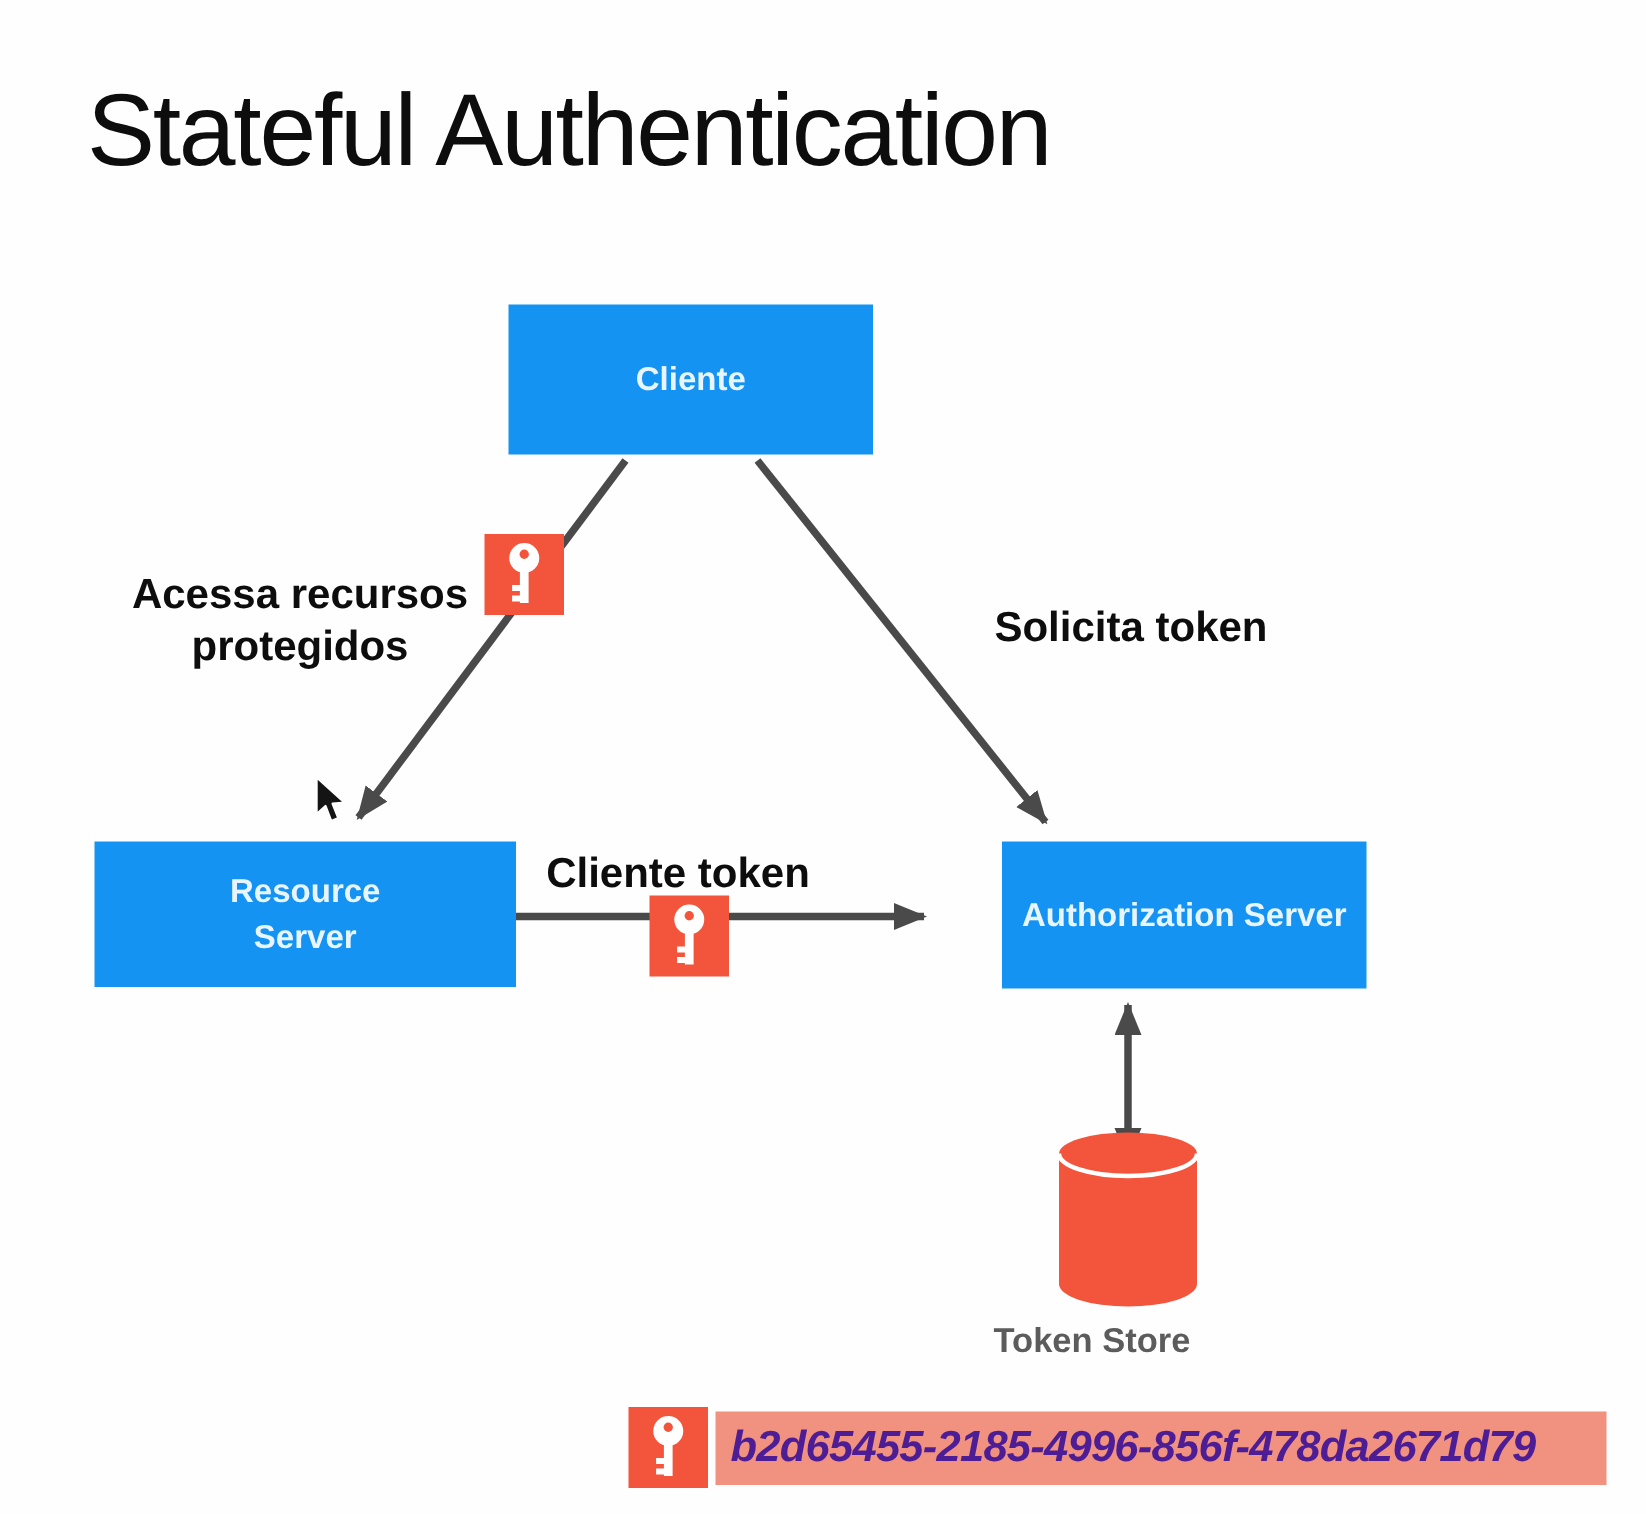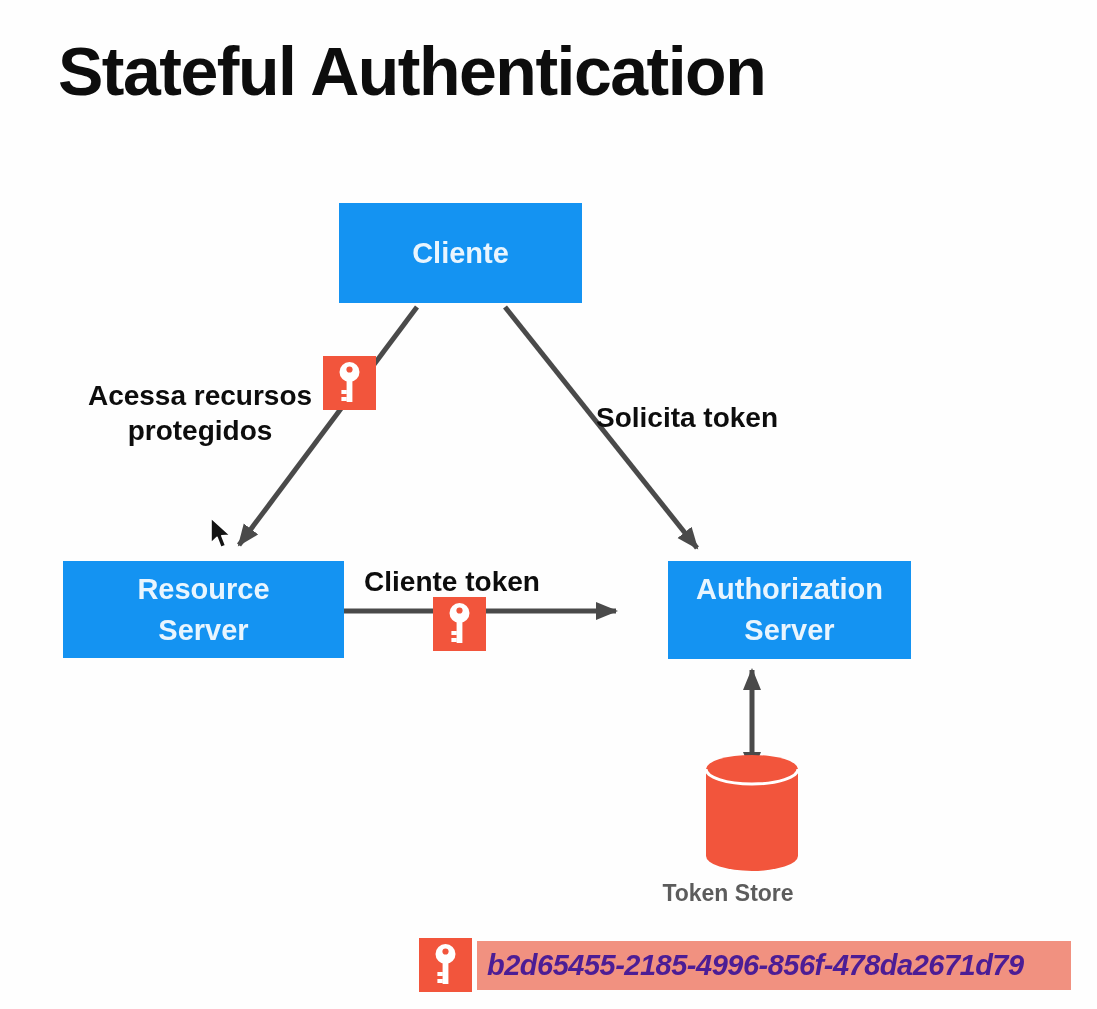--- a/index.html
+++ b/index.html
@@ -4,48 +4,48 @@
 <style>
   * { margin:0; padding:0; box-sizing:border-box; }
   html,body { background:#ffffff; }
   body {
     width:1097px; height:1009px; position:relative; overflow:hidden;
     font-family:"Liberation Sans", sans-serif;
   }
   .stage { position:absolute; left:0; top:0; width:1097px; height:1009px; background:#fefefe; }
 
   .title {
-    position:absolute; left:58px; top:32px;
-    font-size:68px; font-weight:bold; color:#0d0d0d; letter-spacing:-1.5px;
+    position:absolute; left:58px; top:48px;
+    font-size:68px; font-weight:normal; color:#0d0d0d; letter-spacing:-1.5px;
     white-space:nowrap;
   }
 
   .connectors { position:absolute; left:0; top:0; width:1097px; height:1009px; pointer-events:none; }
   .conn { stroke:var(--connector-gray,#4A4A4A); stroke-width:5; fill:none; }
   .arrow-fill { fill:var(--connector-gray,#4A4A4A); }
 
   .node {
     position:absolute; background:var(--node-blue,#1493F2);
     display:flex; align-items:center; justify-content:center; text-align:center;
   }
   .node-label {
-    color:var(--node-text,#E9F5FE); font-weight:bold; font-size:29px; line-height:1.4;
+    color:var(--node-text,#E9F5FE); font-weight:bold; font-size:22px; line-height:1.4;
   }
   #node-cliente   { left:339px; top:203px; width:243px; height:100px; }
   #node-resource  { left:63px;  top:561px; width:281px; height:97px;  }
   #node-auth      { left:668px; top:561px; width:243px; height:98px;  }
   .narrow-170 { max-width:170px; }
   .narrow-220 { max-width:220px; }
 
   .edge-label {
     position:absolute; font-weight:bold; color:#0d0d0d; font-size:28px;
     line-height:1.25; text-align:center;
   }
   #label-acessa   { left:75px;  top:378px; width:250px; }
-  #label-solicita { left:596px; top:400px; width:220px; text-align:left; white-space:nowrap; }
+  #label-solicita { left:644px; top:400px; width:220px; text-align:center; white-space:nowrap; }
   #label-valida   { left:357px; top:564px; width:190px; }
 
   .key-box {
     position:absolute; width:53px; height:54px;
     background:var(--accent-red,#F2553C);
   }
   .key-box svg { display:block; width:100%; height:100%; }
   .key-red { fill:var(--accent-red,#F2553C); }
   #key-1      { left:323px; top:356px; }
   #key-2      { left:433px; top:597px; }

